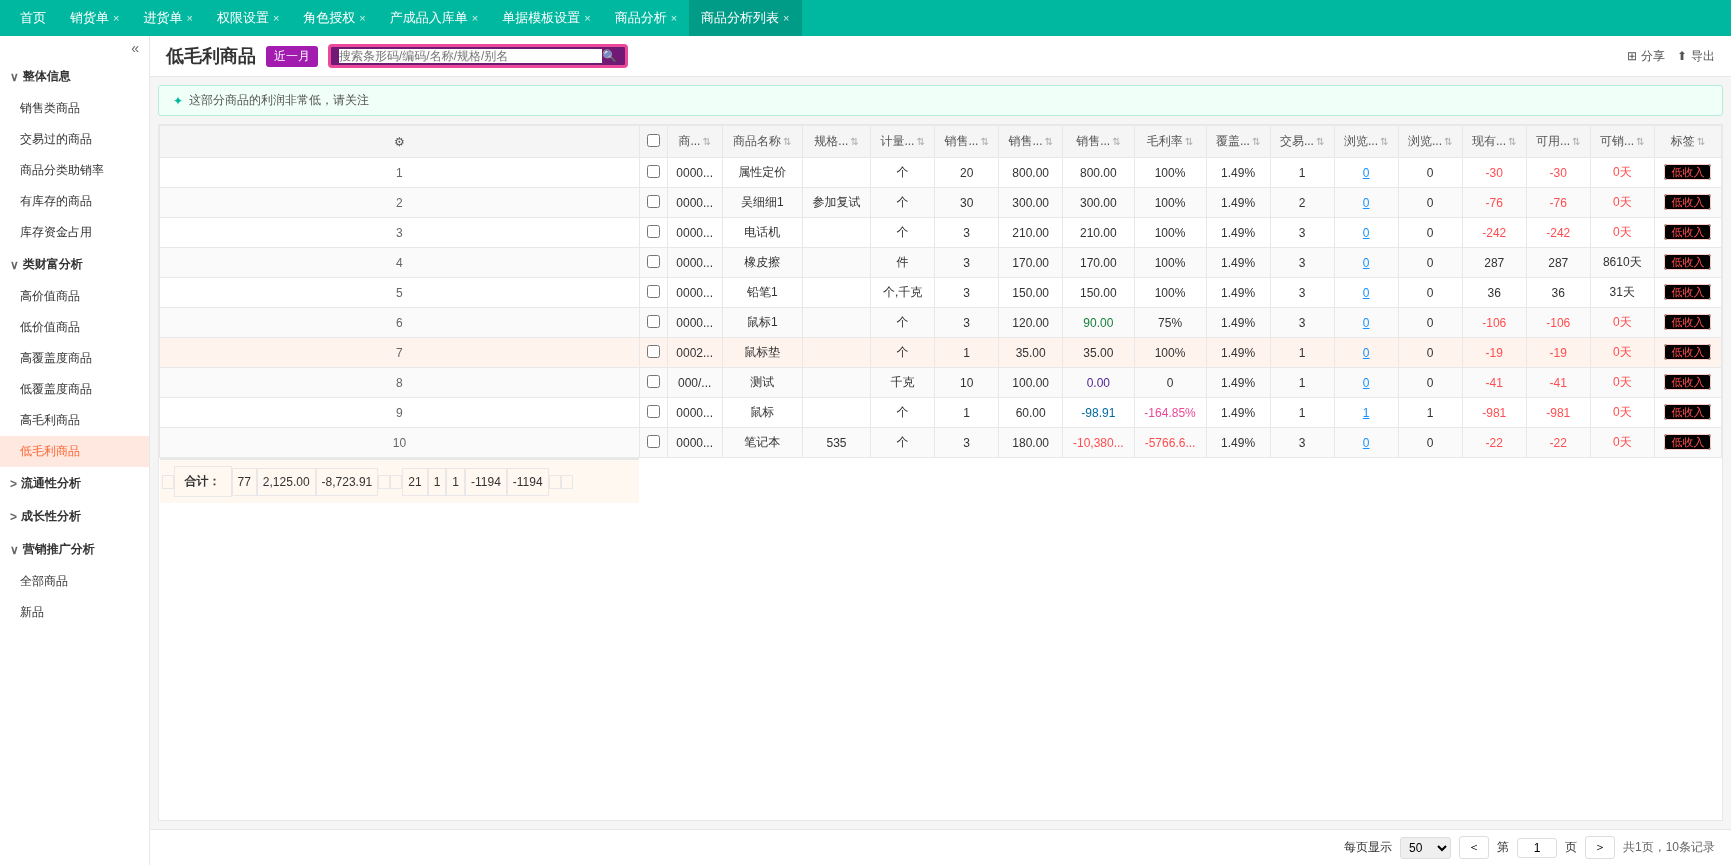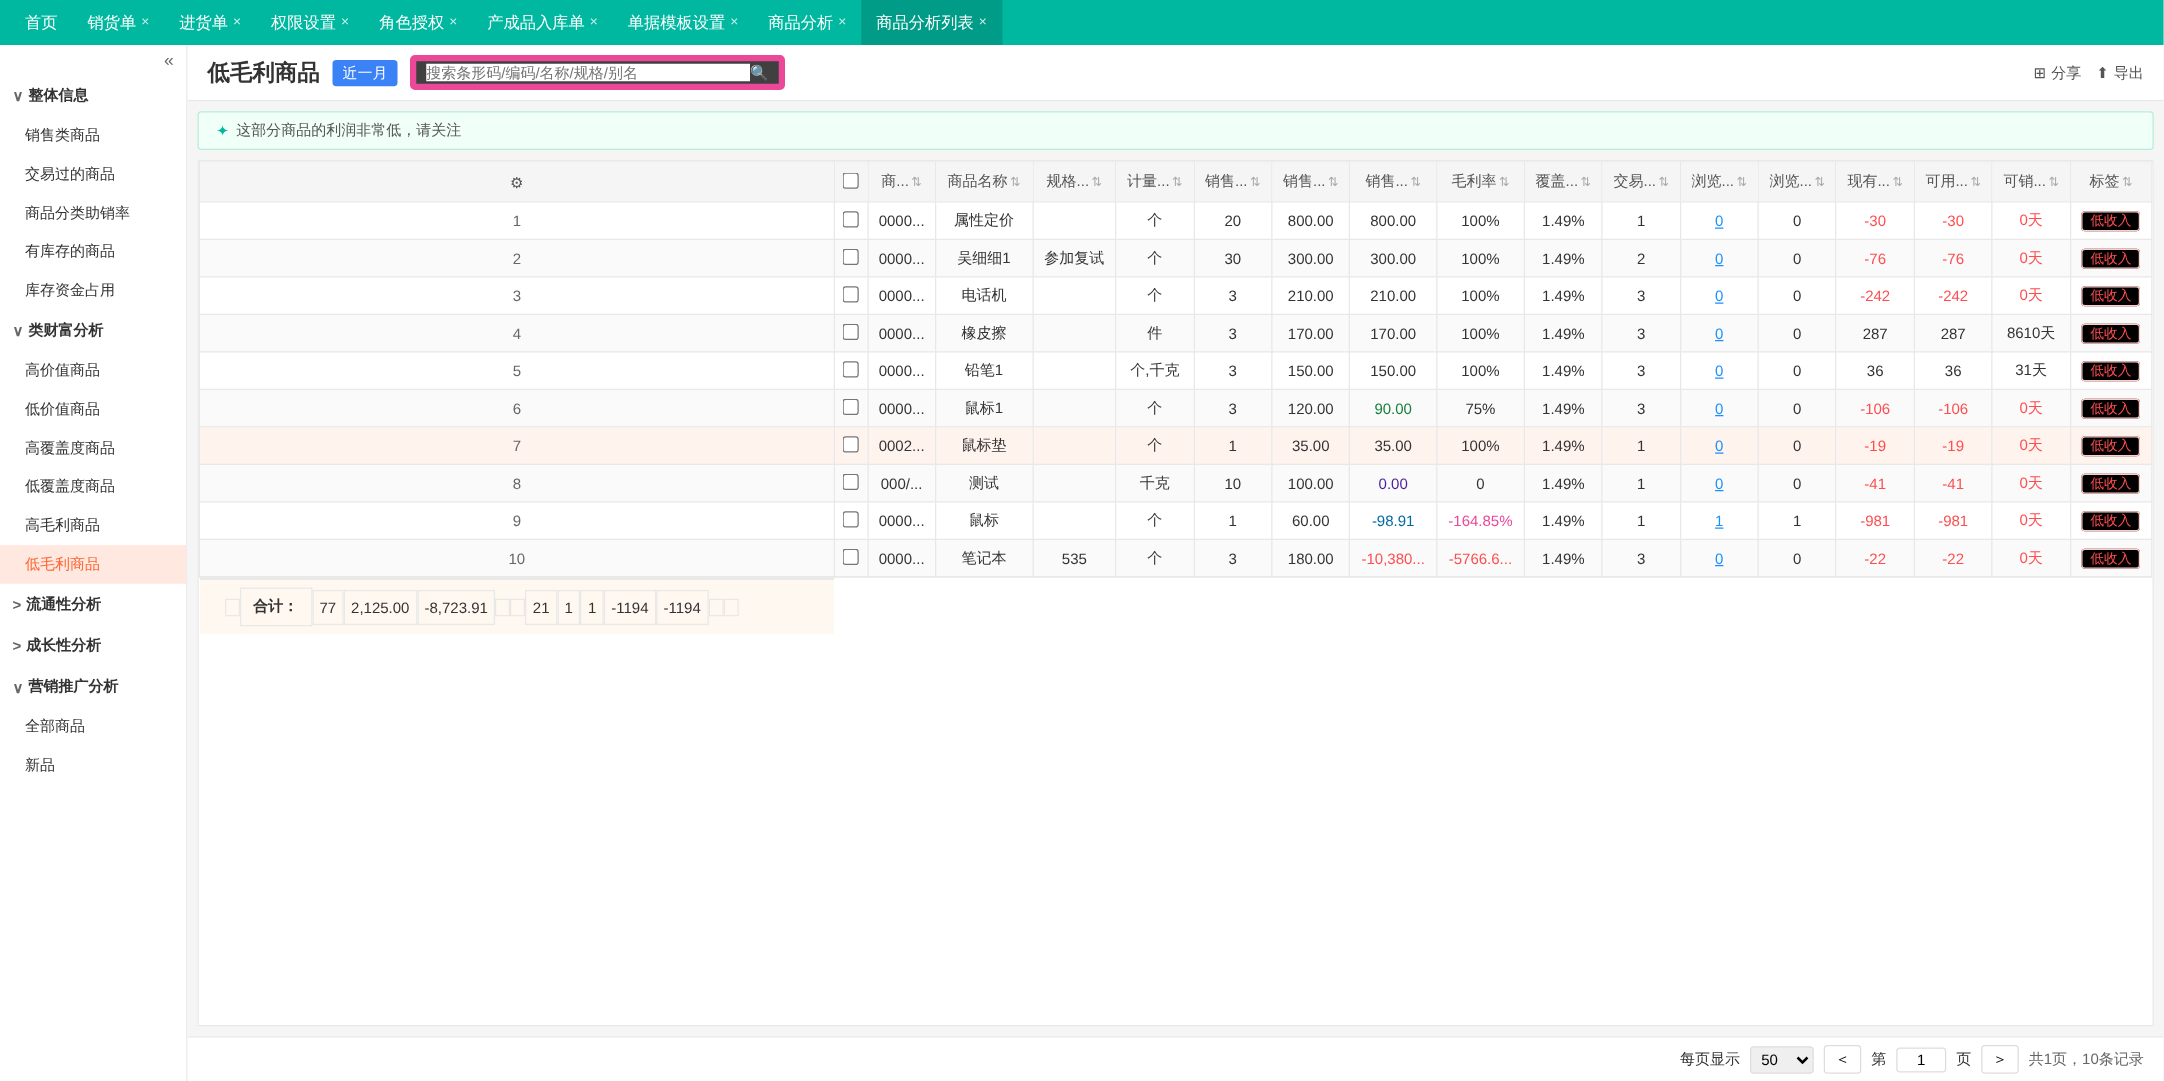--- a/index.html
+++ b/index.html
@@ -72,32 +72,32 @@
       align-items: center;
       gap: 10px;
       border-bottom: 1px solid #e8e8e8;
     }
     .page-title {
       font-size: 18px;
       font-weight: bold;
       color: #333;
     }
     .time-badge {
-      background: #3b82f6;
+      background: #a21caf;
       color: #fff;
       border-radius: 3px;
       padding: 2px 8px;
       font-size: 12px;
     }
     .search-box {
       display: flex;
-      border: 5px solid #ec4899;
+      border: 3px solid #ec4899;
       border-radius: 4px;
       padding: 2px 8px;
-      background: #404040;
+      background: #701a75;
       flex: 1;
       max-width: 300px;
     }
     .search-box input {
       border: none;
       outline: none;
       font-size: 12px;
       width: 100%;
       color: #999;
     }
@@ -175,21 +175,21 @@
       border-radius: 3px;
       padding: 1px 6px;
       font-size: 11px;
     }
     .sort-icon { font-size: 10px; color: #aaa; margin-left: 2px; }
 
     
     .table-footer {
       background: #fff8f0;
       border-top: 2px solid #e8e8e8;
-      padding: 6px 20px;
+      padding: 6px 2px;
       display: flex;
       align-items: center;
       font-size: 12px;
     }
 
     
     .bottom-bar {
       background: #fff;
       border-top: 1px solid #e8e8e8;
       padding: 6px 16px;

